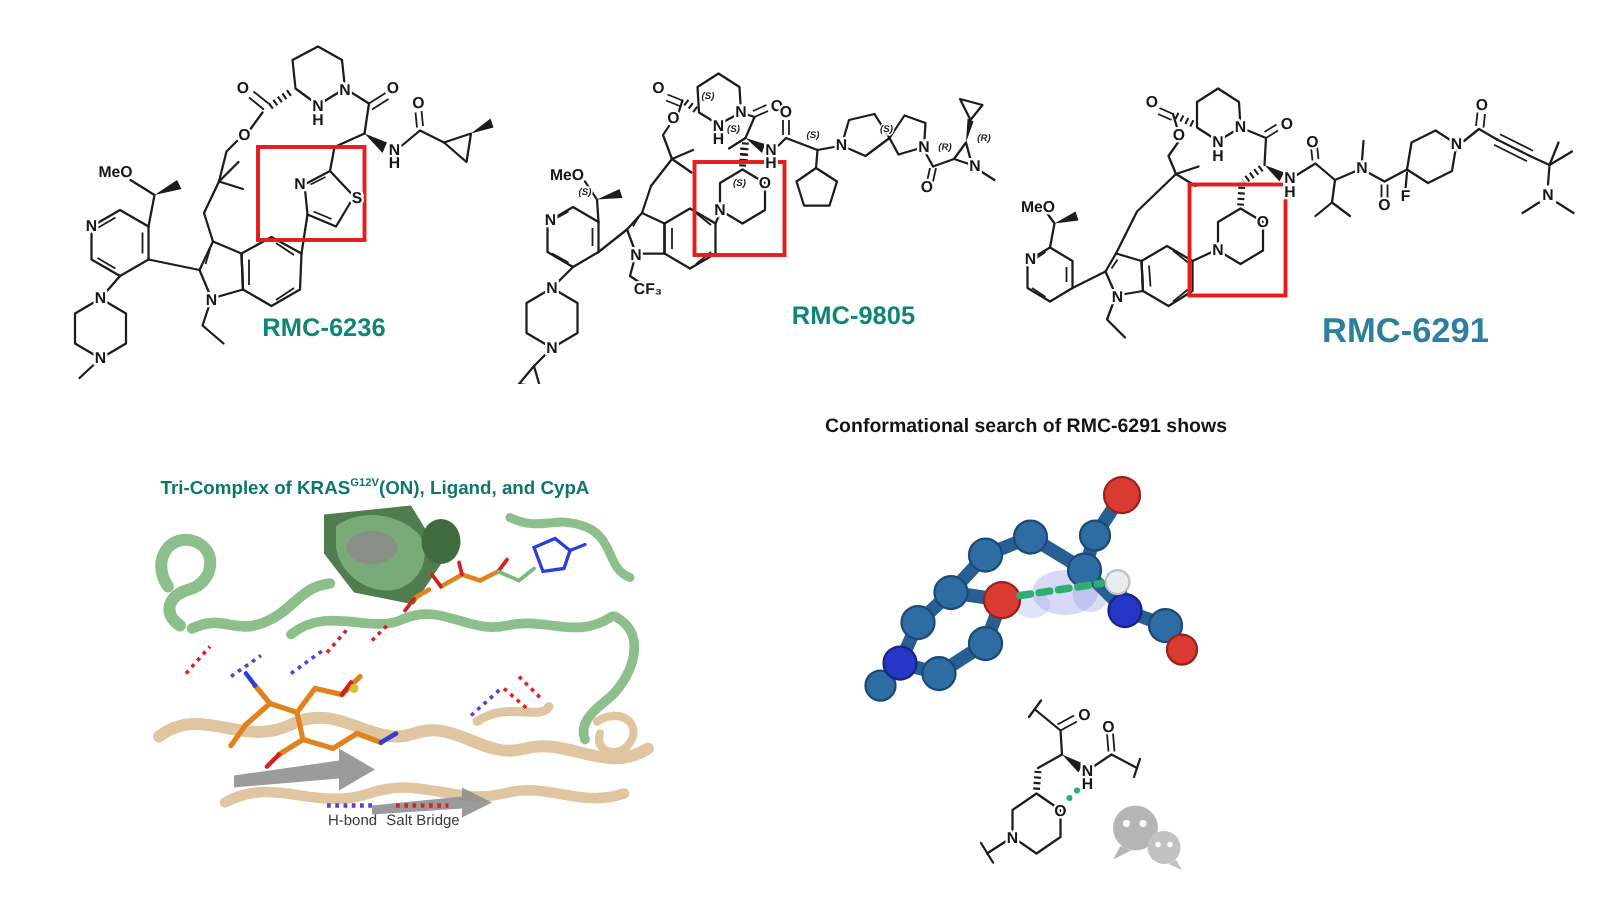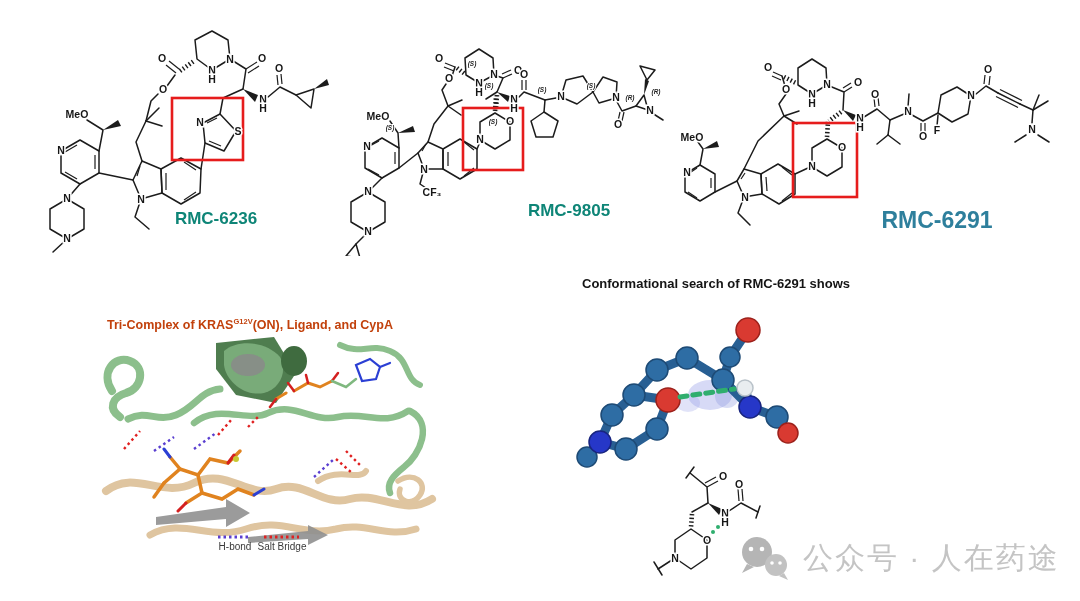--- a/index.html
+++ b/index.html
@@ -11,23 +11,23 @@
         paint-order:stroke;text-anchor:middle;}
   .stereo{font-size:6.4px;font-style:italic;font-weight:700;fill:#222;stroke:#fff;
         stroke-width:2px;paint-order:stroke;text-anchor:middle;}
   .bond{stroke:#1c1c1c;stroke-width:1.5;fill:none;stroke-linejoin:round;stroke-linecap:round;}
   .bond2{stroke:#1c1c1c;stroke-width:1.2;fill:none;}
   .wedge{fill:#1c1c1c;stroke:none;}
   .hashline{stroke:#1c1c1c;stroke-width:4.6;stroke-dasharray:1.4 2.3;fill:none;}
   .redbox{fill:none;stroke:#e61c1c;stroke-width:2.6;}
   .mol-label{font-weight:700;text-anchor:middle;fill:#0e8577;font-size:17px;}
   .mol-label-big{font-weight:700;text-anchor:middle;fill:#2e7f9c;font-size:23px;}
-  .panel-title{font-weight:700;color:#c2410c;font-size:12.5px;text-align:center;line-height:15px;}
+  .panel-title{font-weight:700;color:#0f766e;font-size:12.5px;text-align:center;line-height:15px;}
   .panel-title sup{font-size:7.5px;}
-  .conf-title{font-weight:700;color:#141414;font-size:13px;text-align:right;line-height:16.5px;}
+  .conf-title{font-weight:700;color:#141414;font-size:13px;text-align:left;line-height:16.5px;}
   .legend-text{font-size:10px;fill:#3a3a3a;text-anchor:middle;}
   .watermark{display:flex;align-items:center;gap:10px;color:#c4c4c4;}
   .watermark .wm-text{font-size:30px;letter-spacing:2px;white-space:nowrap;}
   .ribbon{fill:none;stroke-linecap:round;}
 </style>
 </head>
 <body>
 
 <svg class="abs" style="left:15px;top:2px" width="350" height="255" viewBox="0 0 350 255">
   <g>
@@ -427,14 +427,13 @@
   <svg width="56" height="48" viewBox="0 0 56 48">
     <circle cx="20" cy="18" r="15" fill="#b5b5b5"></circle>
     <polygon points="10,30 5,39 17,33" fill="#b5b5b5"></polygon>
     <circle cx="14" cy="15" r="2.3" fill="#ffffff"></circle>
     <circle cx="25" cy="15" r="2.3" fill="#ffffff"></circle>
     <circle cx="39" cy="31" r="11" fill="#c2c2c2"></circle>
     <polygon points="47,39 51,46 42,42" fill="#c2c2c2"></polygon>
     <circle cx="35" cy="29" r="1.8" fill="#ffffff"></circle>
     <circle cx="43" cy="29" r="1.8" fill="#ffffff"></circle>
   </svg>
-  <span class="wm-text">公众号 · 人在药途</span>
 </div>
 
 </body></html>

